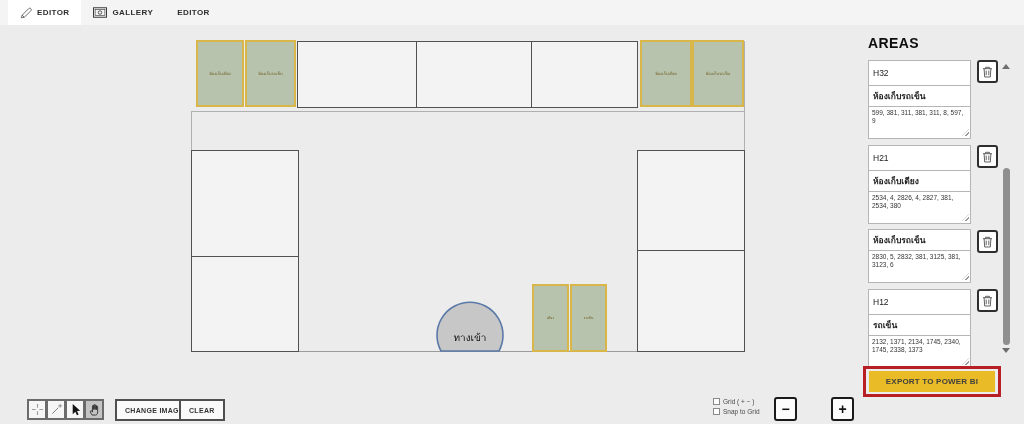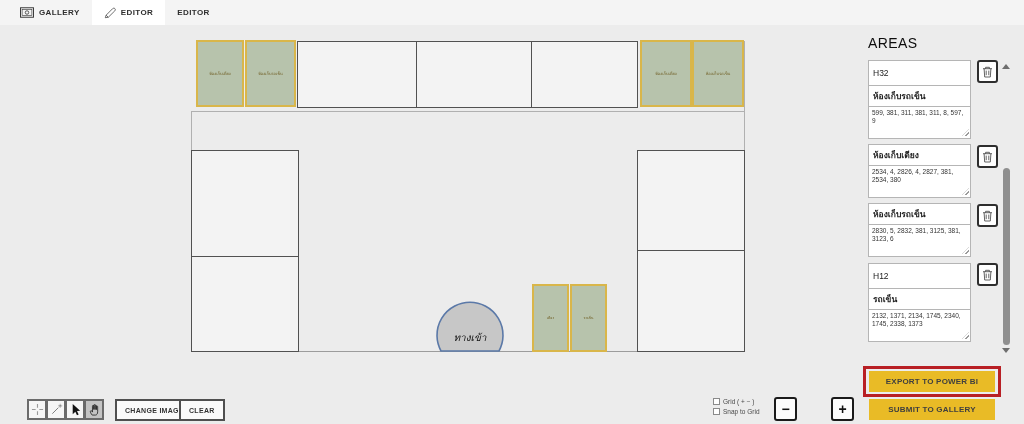--- a/index.html
+++ b/index.html
@@ -17,24 +17,24 @@
 
   
   .fp-room { position:absolute; background:#f3f3f3; border:1.5px solid #515151; }
   .fp-green { position:absolute; background:#b7c3ac; border:2px solid #d9b64a;
               display:flex; align-items:center; justify-content:center; overflow:hidden; cursor:pointer; }
   .fp-green span { font-size:4px; color:#6f5d22; white-space:nowrap; }
   .fp-green.small span { font-size:3.5px; }
   .fp-line { position:absolute; background:#b0b0b0; }
   .entrance-svg { position:absolute; left:430px; top:294px; }
   .entrance-label { position:absolute; left:430px; top:330px; width:80px; text-align:center;
-                    font-size:10px; color:#111;font-style:italic; }
-
-  
-  .panel-title { position:absolute; left:868px; top:35px; font-size:14px; font-weight:400;
+                    font-size:10px; color:#111; }
+
+  
+  .panel-title { position:absolute; left:868px; top:35px; font-size:14px; font-weight:700;
                  color:#0d0d0d; letter-spacing:.4px; }
   .area-list { position:absolute; left:868px; top:60px; width:130px; }
   .area-row { display:flex; align-items:flex-start; gap:6px; margin-bottom:6px; }
   .area-card { width:104px; }
   .area-card input, .area-card textarea { display:block; width:100%; border:1px solid #b5b5b5;
       background:#fff; font-family:"Liberation Sans", sans-serif; outline:none; }
   .a-id { height:20px; font-size:8.5px; padding:12px 4px; color:#222; }
   .a-label { height:22px; margin-top:-1px; font-size:8.5px; font-weight:bold; padding:0 4px; color:#222; }
   .a-coords-wrap { position:relative; margin-top:-1px; }
   .a-coords { height:33px; font-size:6.5px; line-height:8px; padding:2px 3px; resize:none; color:#333; }
@@ -82,38 +82,38 @@
   #zoom-in-btn { left:831px; }
   .zoom-level { position:absolute; left:801px; top:404px; width:28px; text-align:center;
       font-size:14px; color:#222;margin-top:24px; }
 </style>
 </head>
 <body>
 
 <div class="app">
 
   <div class="tabbar">
+    <div class="tab active">
+      <span>
+        <svg width="12" height="12" viewBox="0 0 14 14">
+            <path d="M1.5 12.5 L2.5 9.5 L10 2 C10.8 1.2 12.2 1.2 12.8 2 C13.5 2.7 13.3 3.8 12.6 4.5 L5 12 L1.5 12.5 Z M2.5 9.5 L4.9 11.9" fill="none" stroke="#444" stroke-width="0.9"></path>
+          </svg>
+      </span>
+      <span>EDITOR</span>
+    </div>
     <div class="tab">
       <span>
         <svg width="14" height="11" viewBox="0 0 16 12">
             <rect x="0.6" y="0.6" width="14.8" height="10.8" fill="none" stroke="#333" stroke-width="1.1"></rect>
             <rect x="2.4" y="2.4" width="11.2" height="7.2" fill="none" stroke="#333" stroke-width="0.7"></rect>
             <circle cx="8" cy="6" r="2" fill="none" stroke="#333" stroke-width="0.9"></circle>
           </svg>
       </span>
       <span>GALLERY</span>
     </div>
-    <div class="tab active">
-      <span>
-        <svg width="12" height="12" viewBox="0 0 14 14">
-            <path d="M1.5 12.5 L2.5 9.5 L10 2 C10.8 1.2 12.2 1.2 12.8 2 C13.5 2.7 13.3 3.8 12.6 4.5 L5 12 L1.5 12.5 Z M2.5 9.5 L4.9 11.9" fill="none" stroke="#444" stroke-width="0.9"></path>
-          </svg>
-      </span>
-      <span>EDITOR</span>
-    </div>
     <div class="tab">
       <span>EDITOR</span>
     </div>
   </div>
 
   <div>
 
     <div class="fp-line" style="left:191px;top:111px;width:554px;height:1px;"></div>
     <div class="fp-line" style="left:191px;top:111px;width:1px;height:241px;"></div>
     <div class="fp-line" style="left:744px;top:41px;width:1px;height:110px;"></div>
@@ -166,20 +166,21 @@
     </div>
     <button class="trash-btn">
       <svg width="11" height="12" viewBox="0 0 11 12">
             <path d="M1 2.7 H10 M3.6 2.7 V1.3 H7.4 V2.7 M2.1 2.7 L2.7 11 H8.3 L8.9 2.7 M4.2 4.6 V9.2 M6.8 4.6 V9.2" stroke="#3c3c3c" stroke-width="0.8" fill="none"></path>
           </svg>
     </button>
   </div>
 
   <div class="area-row">
     <div class="area-card">
+      <input class="a-id" value="H21" style="">
       <input class="a-label" value="ห้องเก็บเตียง" style="">
       <div class="a-coords-wrap">
         <textarea class="a-coords" style="">2534, 4, 2826, 4, 2827, 381, 2534, 380</textarea>
         <div class="resize-handle"></div>
       </div>
     </div>
     <button class="trash-btn">
       <svg width="11" height="12" viewBox="0 0 11 12">
             <path d="M1 2.7 H10 M3.6 2.7 V1.3 H7.4 V2.7 M2.1 2.7 L2.7 11 H8.3 L8.9 2.7 M4.2 4.6 V9.2 M6.8 4.6 V9.2" stroke="#3c3c3c" stroke-width="0.8" fill="none"></path>
           </svg>
@@ -217,21 +218,20 @@
     </button>
   </div>
 </div>
 
   <div class="scroll-up"></div>
   <div class="scroll-thumb"></div>
   <div class="scroll-down"></div>
 
   <div class="red-box"></div>
   <button class="yellow-btn" id="export-btn">EXPORT TO POWER BI</button>
-  <button class="yellow-btn" id="submit-btn">SUBMIT TO GALLERY</button>
 
   <div class="tool-group">
     <button class="tool-btn">
       <svg width="13" height="13" viewBox="0 0 14 14">
           <path d="M7 1 V5 M7 9 V13 M1 7 H5 M9 7 H13" stroke="#9a9a9a" stroke-width="1.2" fill="none"></path>
         </svg>
     </button>
     <button class="tool-btn">
       <svg width="13" height="13" viewBox="0 0 14 14">
           <path d="M2.5 11.5 L9 5" stroke="#777" stroke-width="1" fill="none"></path>

